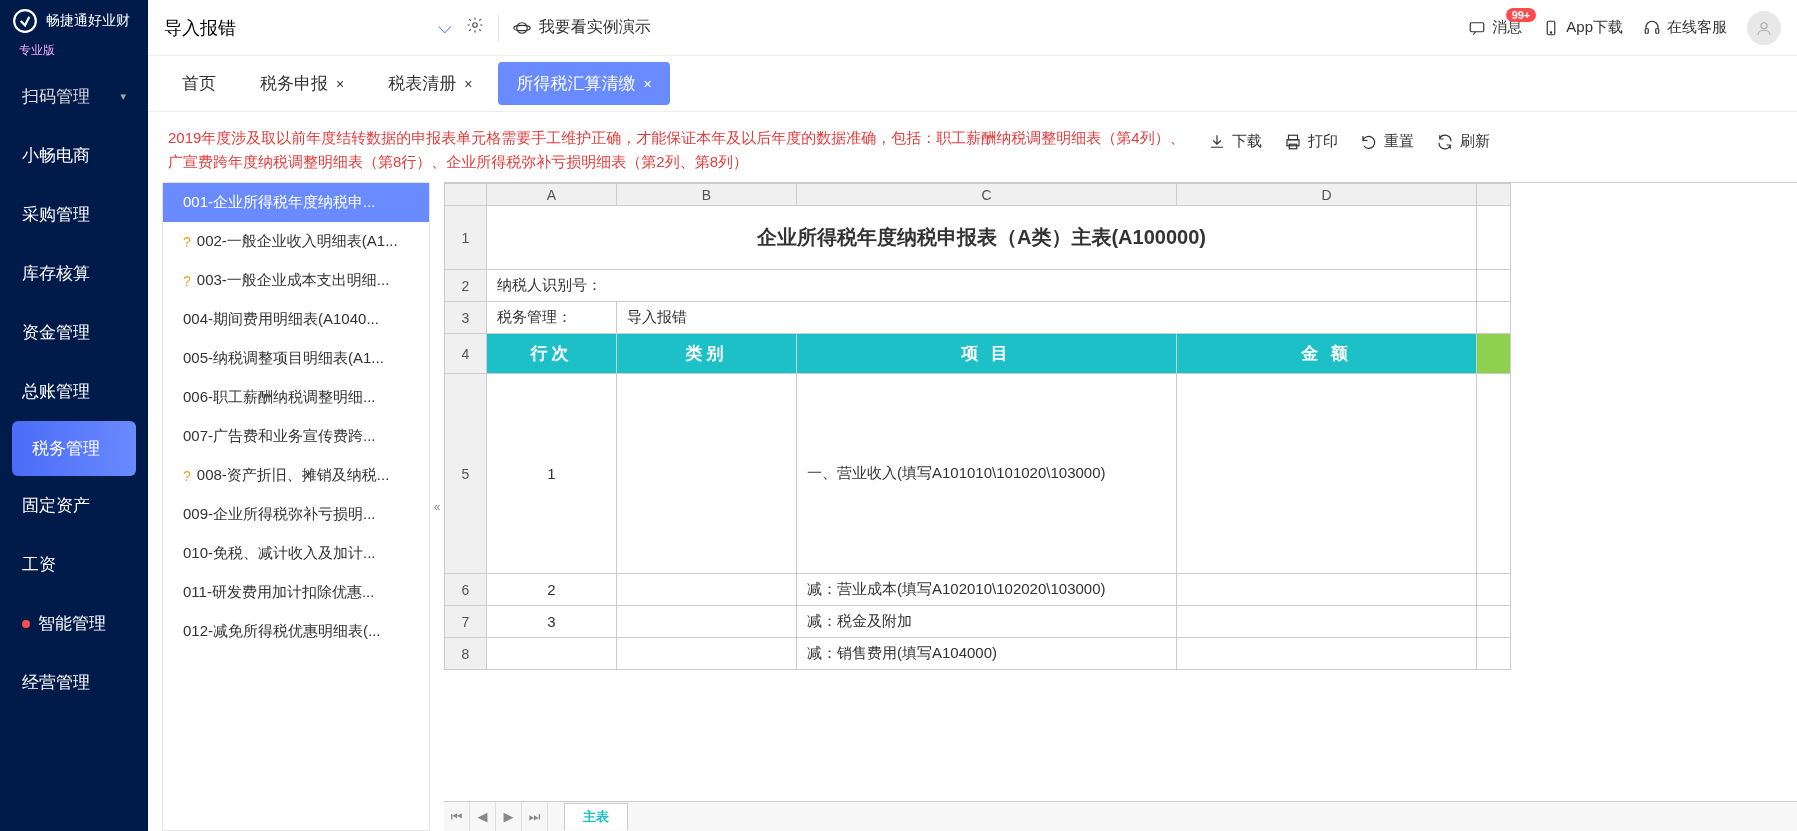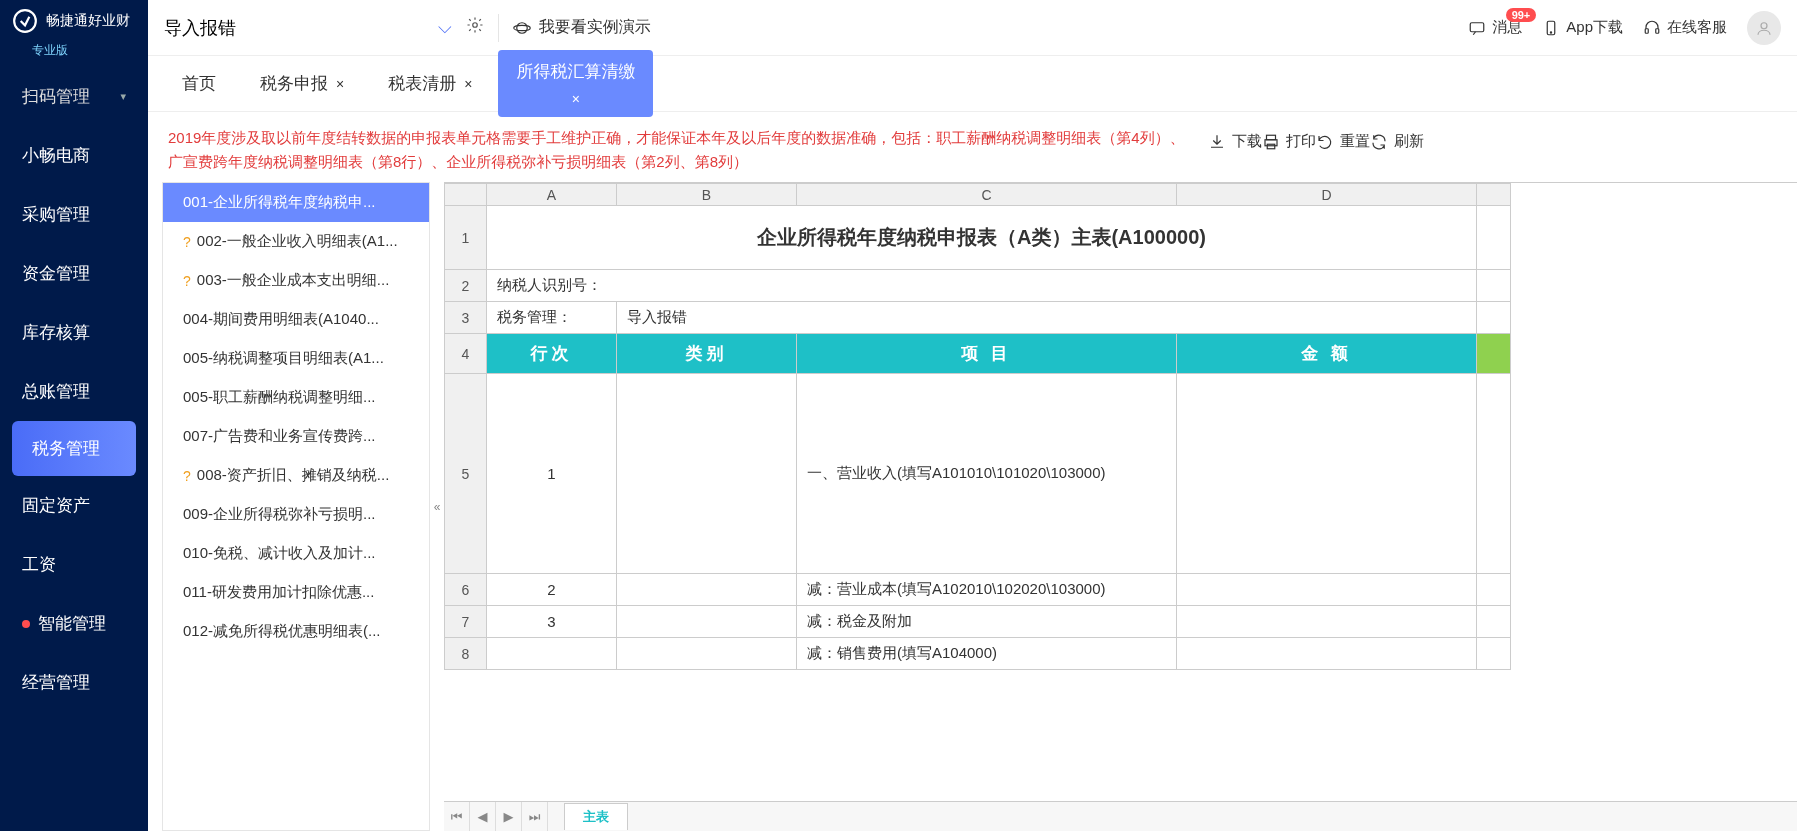--- a/index.html
+++ b/index.html
@@ -3,21 +3,21 @@
 <meta charset="utf-8">
 <style>
 * { margin: 0; padding: 0; box-sizing: border-box; }
 body { font-family: "Microsoft YaHei", sans-serif; font-size: 14px; color: #333; overflow: hidden; }
 .app { display: flex; height: 100vh; }
 
 
 .sidebar { width: 148px; background: #001a4a; color: #fff; display: flex; flex-direction: column; }
 .logo { display: flex; align-items: center; padding: 8px 12px; gap: 8px; }
 .logo-icon { width: 26px; height: 26px; }
-.edition { font-size: 12px; padding: 0 32px 8px; color: #7dd3fc; }
+.edition { font-size: 12px; padding: 0 19px 8px; color: #f0abfc; }
 .nav { flex: 1; overflow: hidden; }
 .nav-item { padding: 18px 22px; font-size: 17px; cursor: pointer; display: flex; align-items: center; gap: 8px; }
 .nav-item.active { background: linear-gradient(90deg, #4a6cf7, #6a8aff); border-radius: 6px; margin: 0 12px; padding: 16px 20px; align-items: center; }
 .nav-item.truncated { color: #ddd; }
 .red-dot { width: 8px; height: 8px; background: #ff4d4f; border-radius: 50%; display: inline-block; }
 .nav-item .chev { margin-left: auto; font-size: 11px; color: #9aa; }
 
 
 .main { flex: 1; display: flex; flex-direction: column; background: #fff; min-width: 0; }
 
@@ -30,27 +30,27 @@
 .demo-link { display: flex; align-items: center; gap: 8px; color: #333; cursor: pointer; font-size: 16px; }
 .spacer { flex: 1; }
 .top-actions { display: flex; align-items: center; gap: 20px; }
 .top-action { display: flex; align-items: center; gap: 6px; cursor: pointer; font-size: 15px; position: relative; }
 .badge { position: absolute; top: -10px; right: -14px; background: #ff4d4f; color: #fff; font-size: 11px; padding: 1px 6px; border-radius: 10px; font-weight: bold; }
 .avatar { width: 34px; height: 34px; background: #e8e8e8; border-radius: 50%; display: flex; align-items: center; justify-content: center; color: #aaa; }
 
 
 .tabs { display: flex; align-items: center; height: 56px; border-bottom: 1px solid #eee; padding: 0 16px; gap: 8px; }
 .tab { padding: 10px 18px; font-size: 17px; cursor: pointer; display: flex; align-items: center; gap: 8px; border-radius: 4px; }
-.tab.active { background: #6a8aff; color: #fff; flex-direction: column; }
+.tab.active { background: #6a8aff; color: #fff; }
 .tab .close { font-size: 14px; cursor: pointer; }
 
 
 .notice-row { display: flex; align-items: flex-start; padding: 14px 20px 8px; gap: 20px; }
 .notice { color: #e23c3c; font-size: 15px; line-height: 1.6; flex: 1; max-width: 1020px; }
-.toolbar { display: flex; align-items: center; padding-top: 6px; }
+.toolbar { display: flex; gap: 22px; align-items: center; padding-top: 6px; }
 .tb-btn { display: flex; align-items: center; gap: 6px; cursor: pointer; font-size: 15px; color: #333; }
 
 
 .content { flex: 1; display: flex; min-height: 0; padding: 0 0 0 14px; gap: 0; }
 .form-list { width: 268px; border: 1px solid #e5e5e5; overflow-y: auto; }
 .form-item { padding: 10px 10px 10px 20px; font-size: 15px; cursor: pointer; white-space: nowrap; overflow: hidden; text-overflow: ellipsis; display: flex; align-items: center; gap: 6px; }
 .form-item.active { background: #6a8aff; color: #fff; }
 .q-icon { color: #f0a020; font-size: 14px; flex-shrink: 0; }
 .collapse-handle { width: 14px; display: flex; align-items: center; justify-content: center; cursor: pointer; color: #888; font-size: 12px; }
 
@@ -94,24 +94,24 @@
           <span>扫码管理</span>
           <span class="chev">▾</span>
         </div>
       <div class="nav-item">
           <span>小畅电商</span>
         </div>
       <div class="nav-item">
           <span>采购管理</span>
         </div>
       <div class="nav-item">
+          <span>库存核算</span>
+        </div>
+      <div class="nav-item">
           <span>资金管理</span>
-        </div>
-      <div class="nav-item">
-          <span>库存核算</span>
         </div>
       <div class="nav-item">
           <span>总账管理</span>
         </div>
       <div class="nav-item active">
           <span>税务管理</span>
         </div>
       <div class="nav-item">
           <span>固定资产</span>
         </div>
@@ -245,21 +245,21 @@
             <span class="q-icon">?</span>
             <span>003-一般企业成本支出明细...</span>
           </div>
         <div class="form-item">
             <span>004-期间费用明细表(A1040...</span>
           </div>
         <div class="form-item">
             <span>005-纳税调整项目明细表(A1...</span>
           </div>
         <div class="form-item">
-            <span>005-职工薪酬纳税调整明细...</span>
+            <span>006-职工薪酬纳税调整明细...</span>
           </div>
         <div class="form-item">
             <span>007-广告费和业务宣传费跨...</span>
           </div>
         <div class="form-item">
             <span class="q-icon">?</span>
             <span>008-资产折旧、摊销及纳税...</span>
           </div>
         <div class="form-item">
             <span>009-企业所得税弥补亏损明...</span>

